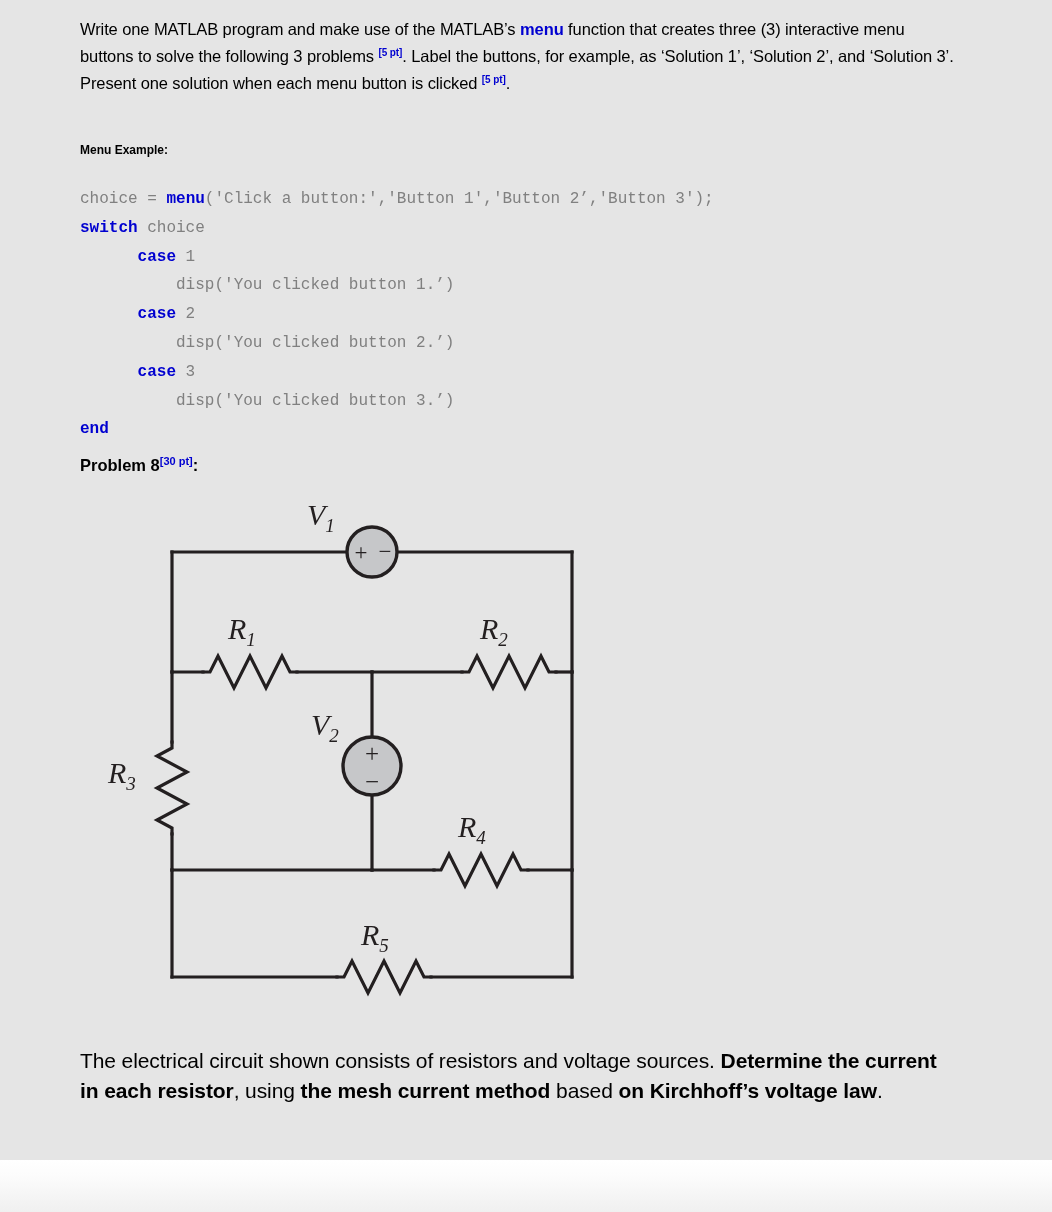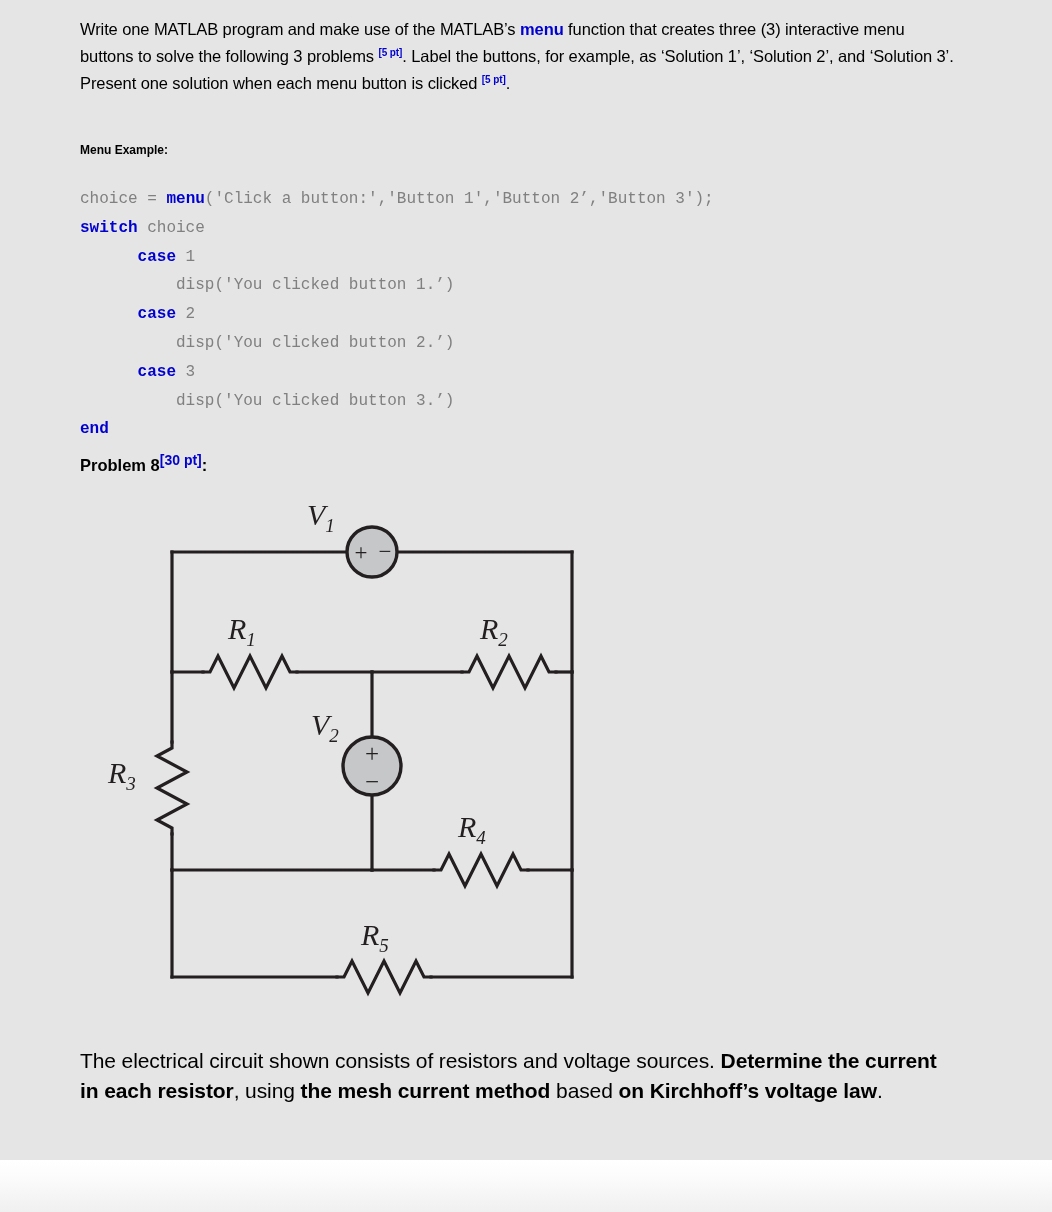--- a/index.html
+++ b/index.html
@@ -83,21 +83,21 @@
     position: absolute;
     left: 80px;
     top: 456px;
     font-size: 16.5px;
     font-weight: bold;
     color: #000000;
   }
   .problem-head .pts {
     color: #0000d0;
     font-weight: bold;
-    font-size: 14px;
+    font-size: 11px;
     vertical-align: super;
     line-height: 0;
   }
 
   
   .circuit {
     position: absolute;
     left: 80px;
     top: 492px;
     width: 620px;

